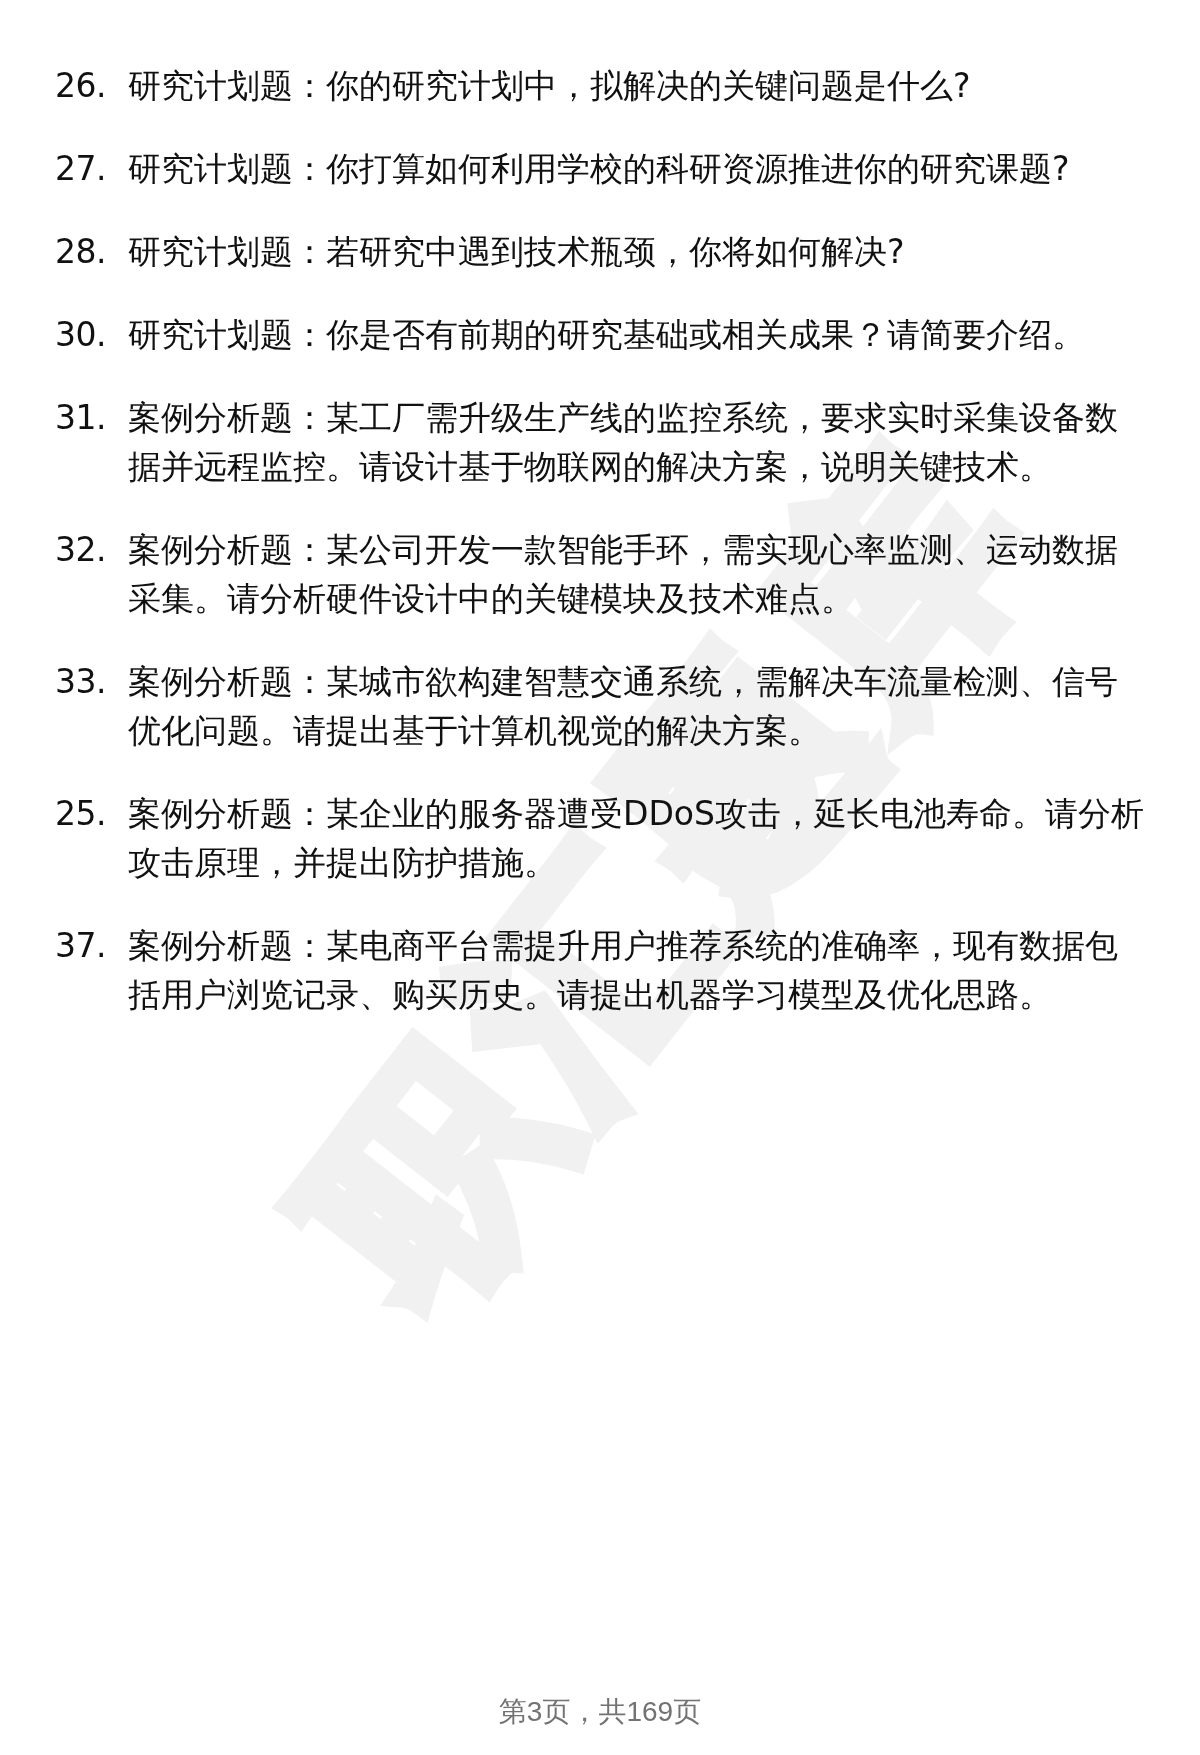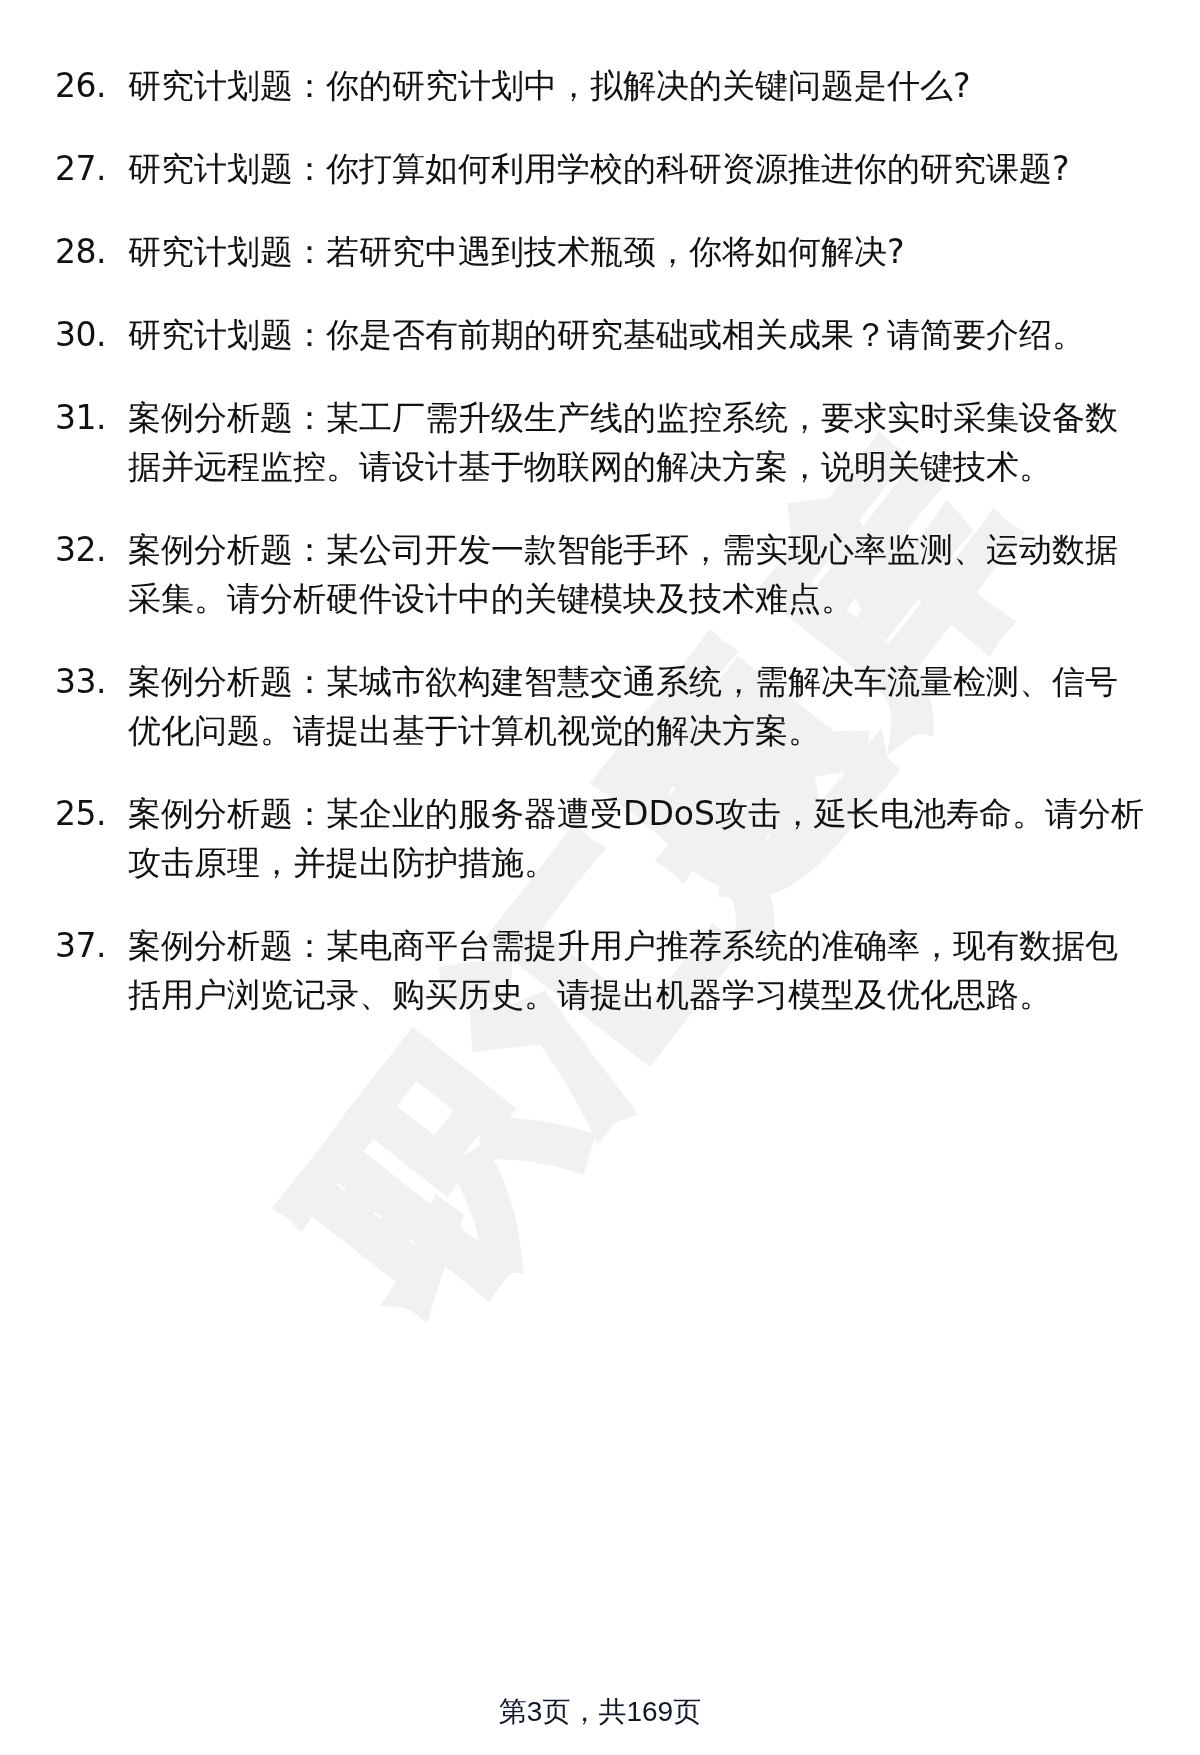--- a/index.html
+++ b/index.html
@@ -72,21 +72,21 @@
       line-break: anywhere;
     }
     .footer {
       position: absolute;
       left: 0;
       top: 1692px;
       width: 1200px;
       text-align: center;
       font-size: 28px;
       line-height: 40px;
-      color: #0f172a;
+      color: #737373;
       font-family: "Liberation Sans", "DejaVu Sans", sans-serif;
     }
   </style>
 </head>
 <body>
 
 <div class="watermark">职汇题库</div>
 
 <div class="page">
   <ol class="q-list">

